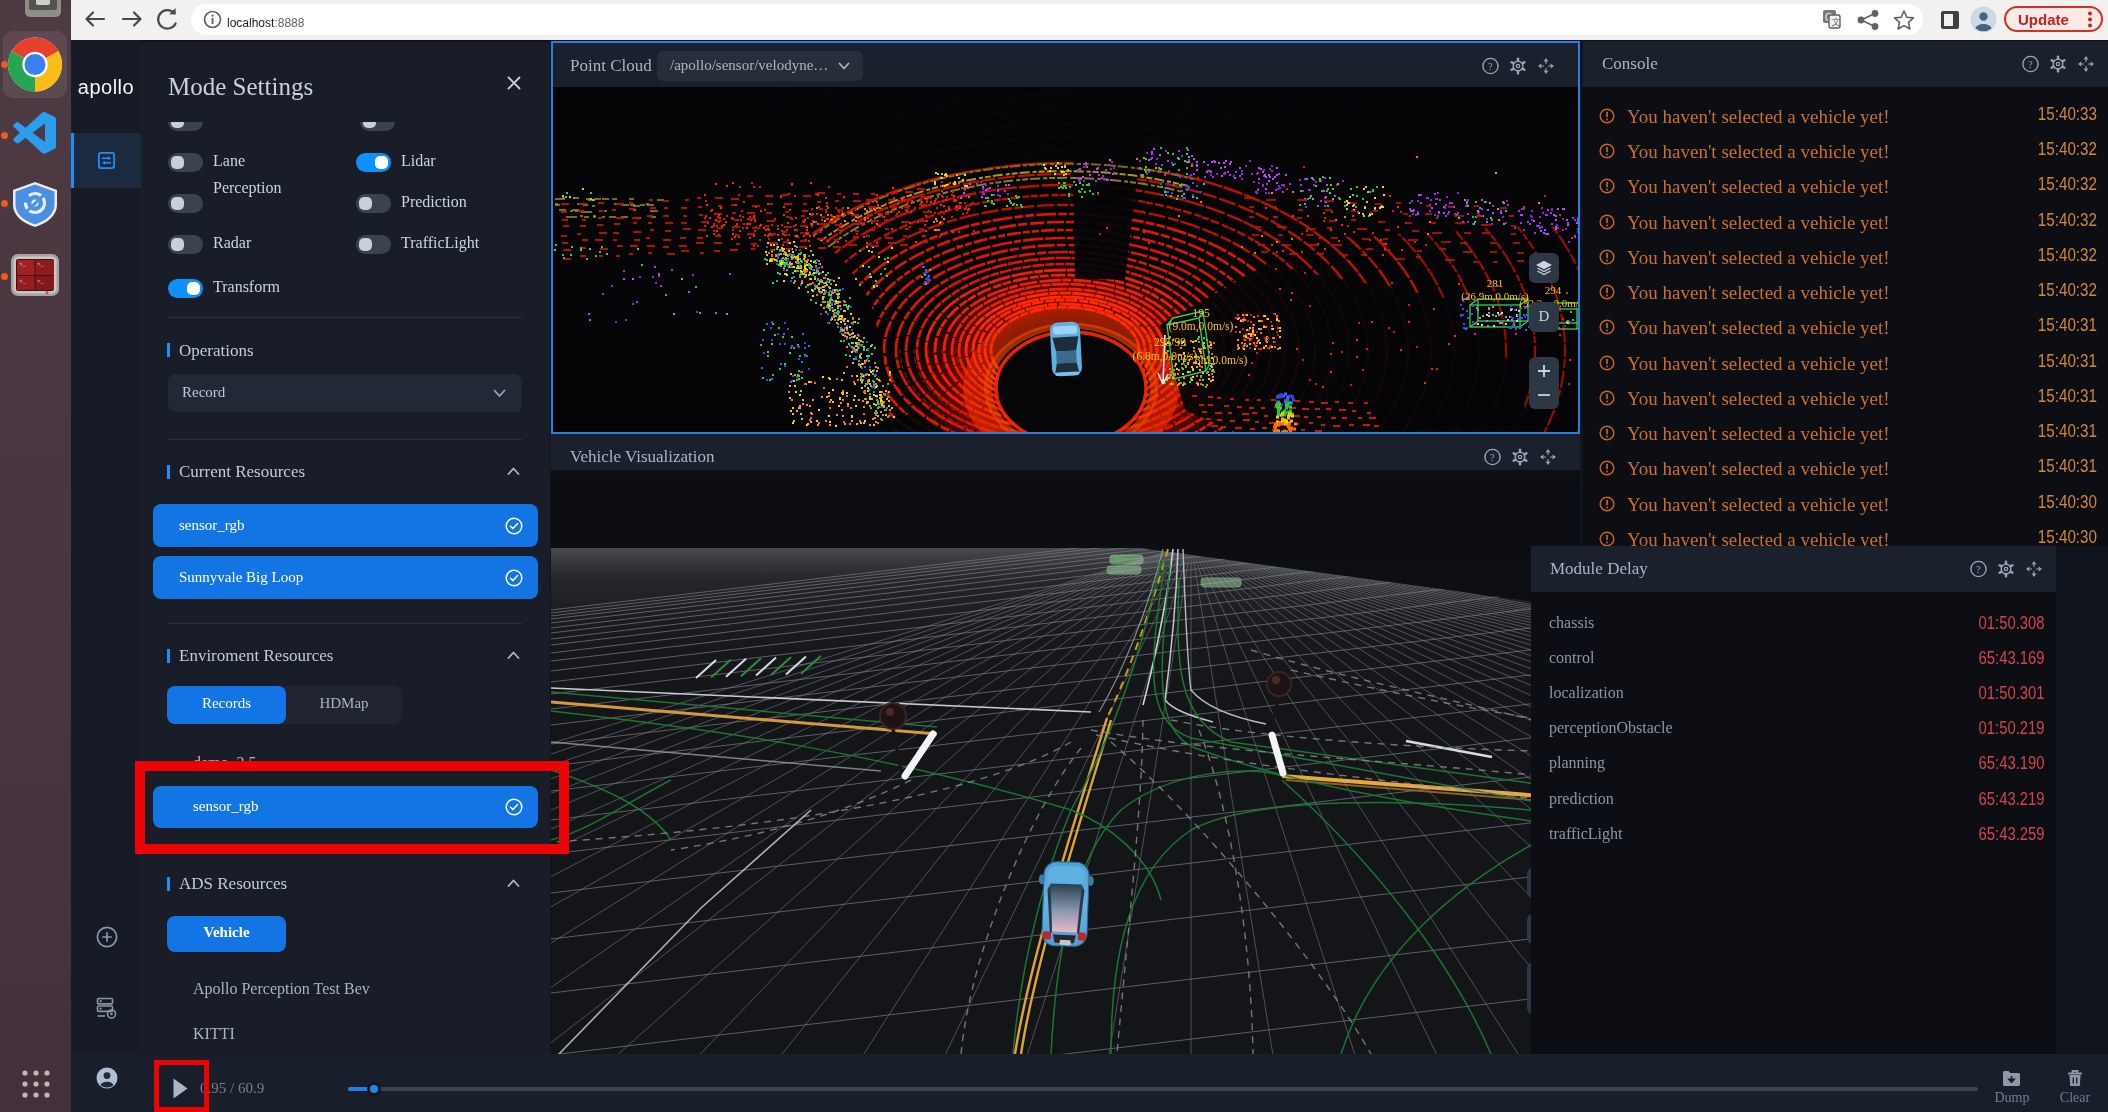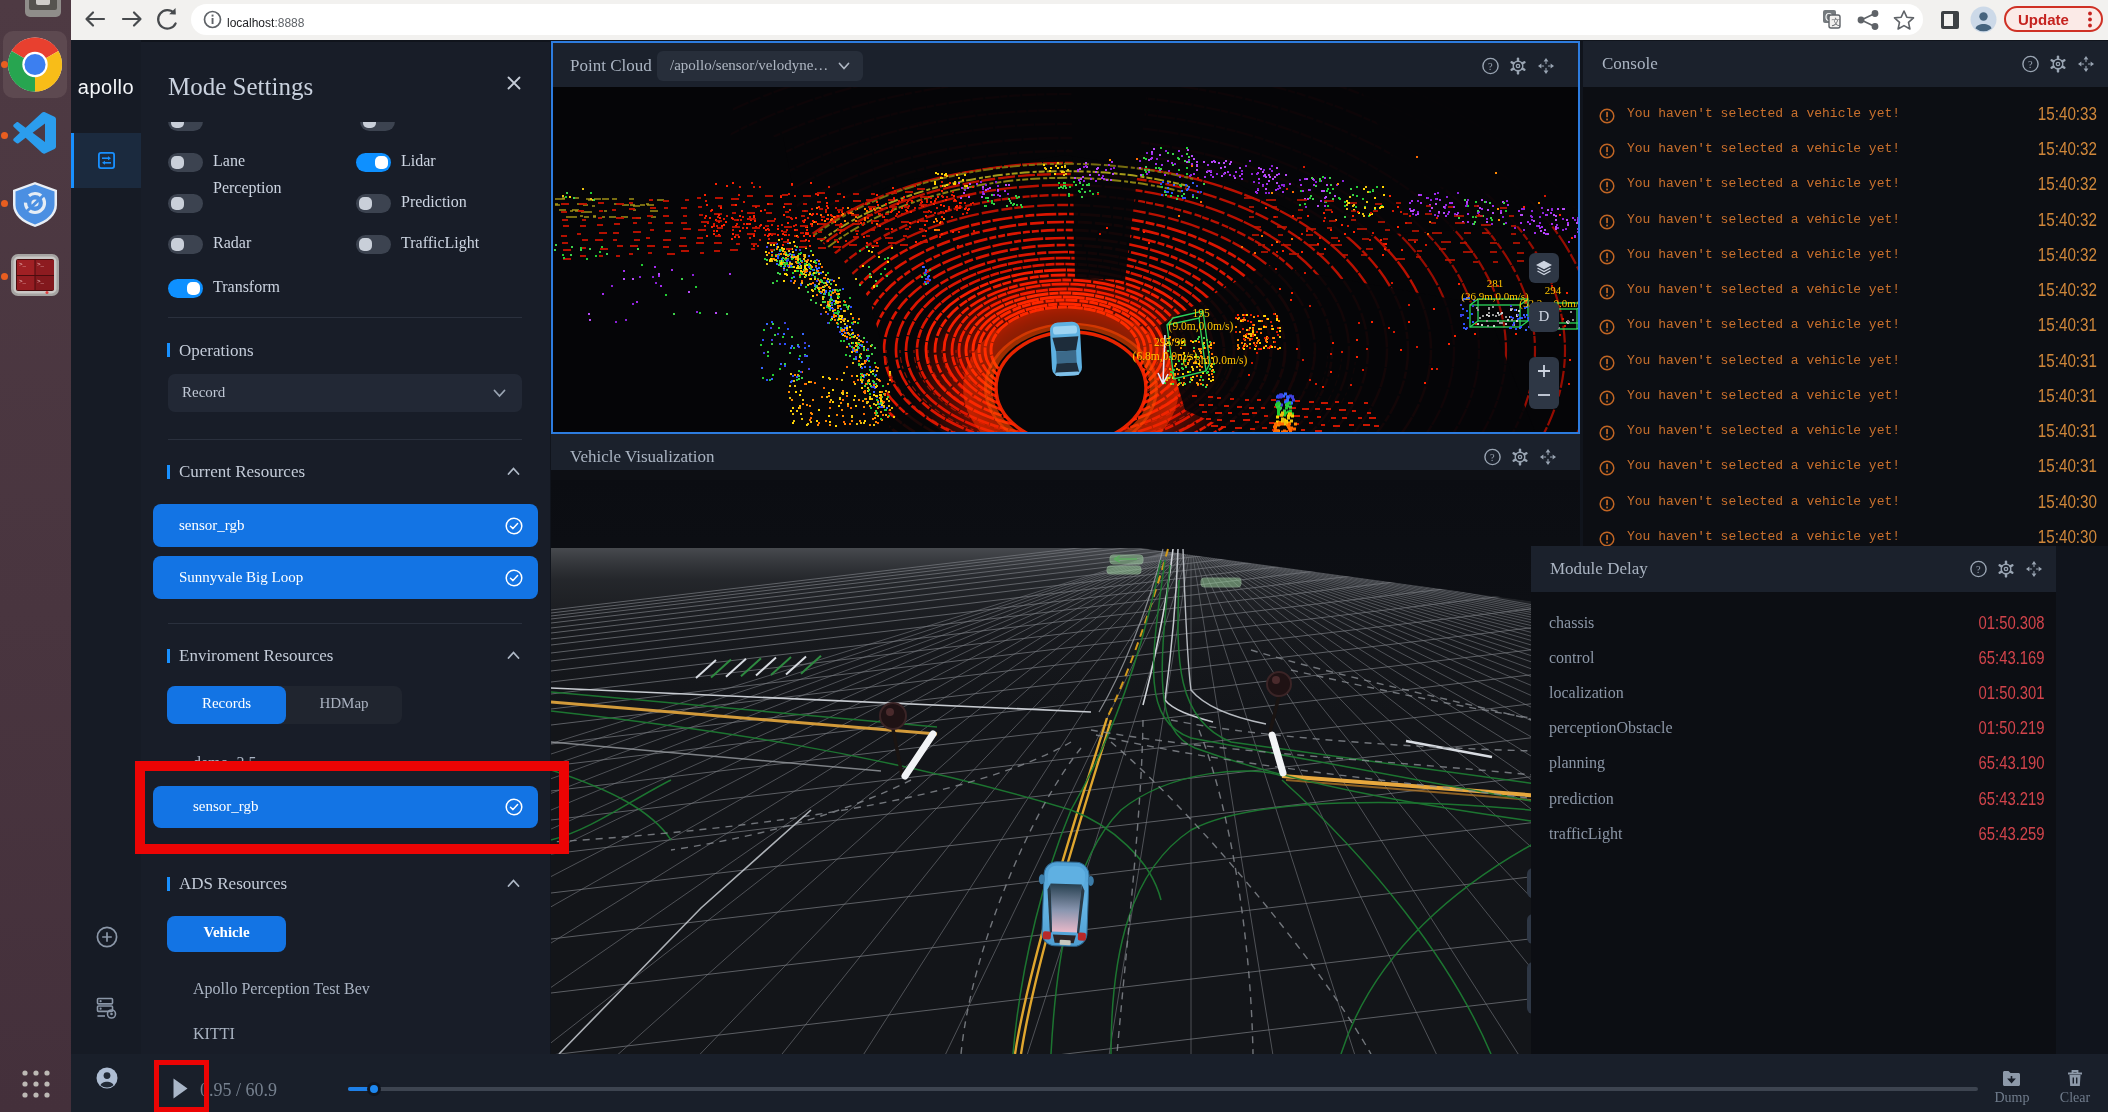--- a/index.html
+++ b/index.html
@@ -30,21 +30,21 @@
   .toggle.on { background:#0e90ff; }
   .toggle.on .knob { left:auto; right:3px; background:#ffffff; }
   .tlabel { position:absolute; font-size:16px; color:#ccd4e1; }
   .bluebtn { position:absolute; background:#1374e4; border-radius:8px; color:#fff; }
   .listitem { position:absolute; font-size:16px; color:#a9b3c2; }
   
   .panel { position:absolute; background:#0a0c11; }
   .phead { position:absolute; left:0; top:0; right:0; height:46px; background:#1b212c; }
   .ptitle { position:absolute; left:19px; top:13px; font-size:17px; color:#aab4c2; }
   .picons { position:absolute; right:12px; top:13px; width:74px; height:20px; }
-  .cmsg { position:absolute; left:44px; top:0; font-size:13px; color:#c9702d;font-family:Liberation Mono, monospace; }
+  .cmsg { position:absolute; left:44px; top:0; font-size:19px; color:#c9702d; }
   .ctime { position:absolute; right:11px; top:0; font-size:19px; font-family:"Liberation Sans",sans-serif; color:#d0873a; transform:scaleX(0.8); transform-origin:100% 50%; }
   .mrow-l { position:absolute; left:18px; font-size:16px; color:#8b96a6; }
   .mrow-v { position:absolute; right:11px; font-size:19px; font-family:"Liberation Sans",sans-serif; color:#d2444b; text-align:right; transform:scaleX(0.78); transform-origin:100% 50%; }
   
   #botbar { left:71px; top:1054px; width:2037px; height:58px; background:#191f2a; }
   
   .redrect { position:absolute; border:10px solid #ec0404; }
   .ctrlbtn { position:absolute; width:30px; border-radius:6px; background:#2e3745; color:#c6cdd9; }
 </style>
 </head>
@@ -1593,21 +1593,21 @@
 <div class="mrow-v" style="top:206px">65:43.190</div>
 <div class="mrow-l" style="top:244px">prediction</div>
 <div class="mrow-v" style="top:242px">65:43.219</div>
 <div class="mrow-l" style="top:279px">trafficLight</div>
 <div class="mrow-v" style="top:277px">65:43.259</div>
 </div>
   <div id="botbar" class="abs">
 <svg class="abs" style="left:101px;top:23px" width="17" height="23" viewBox="0 0 17 23">
         <path d="M1.5 1.5 L15.5 11.5 L1.5 21.5 Z" fill="#a9b6c8"></path>
       </svg>
-<div class="abs" style="left:129px;top:26px;font-size:18px;color:#76818f;">0.95 / 60.9</div>
+<div class="abs" style="left:129px;top:26px;font-size:15px;color:#76818f;">0.95 / 60.9</div>
 <div class="abs" style="left:277px;top:33px;width:1630px;height:4px;border-radius:2px;background:#3d4450;"></div>
 <div class="abs" style="left:277px;top:33px;width:26px;height:4px;border-radius:2px;background:#1e80e8;"></div>
 <div class="abs" style="left:296px;top:28px;width:14px;height:14px;border-radius:50%;background:#1e88f0;border:3px solid #11161f;"></div>
 <svg class="abs" style="left:25px;top:13px" width="22" height="22" viewBox="0 0 22 22">
         <circle cx="11" cy="11" r="10.5" fill="#aebdd3"></circle>
         <circle cx="11" cy="8.6" r="3.4" fill="#222a36"></circle>
         <path d="M4.5 18.3 C5.5 13.6 16.5 13.6 17.5 18.3 A 10.5 10.5 0 0 1 4.5 18.3 Z" fill="#222a36"></path>
       </svg>
 <svg class="abs" style="left:1931px;top:16px" width="19" height="17" viewBox="0 0 19 17">
         <path d="M1 2.5 C1 1.7 1.7 1 2.5 1 H6.5 L8.5 3 H16.5 C17.3 3 18 3.7 18 4.5 V14.5 C18 15.3 17.3 16 16.5 16 H2.5 C1.7 16 1 15.3 1 14.5 Z" fill="#8d99a9"></path>

